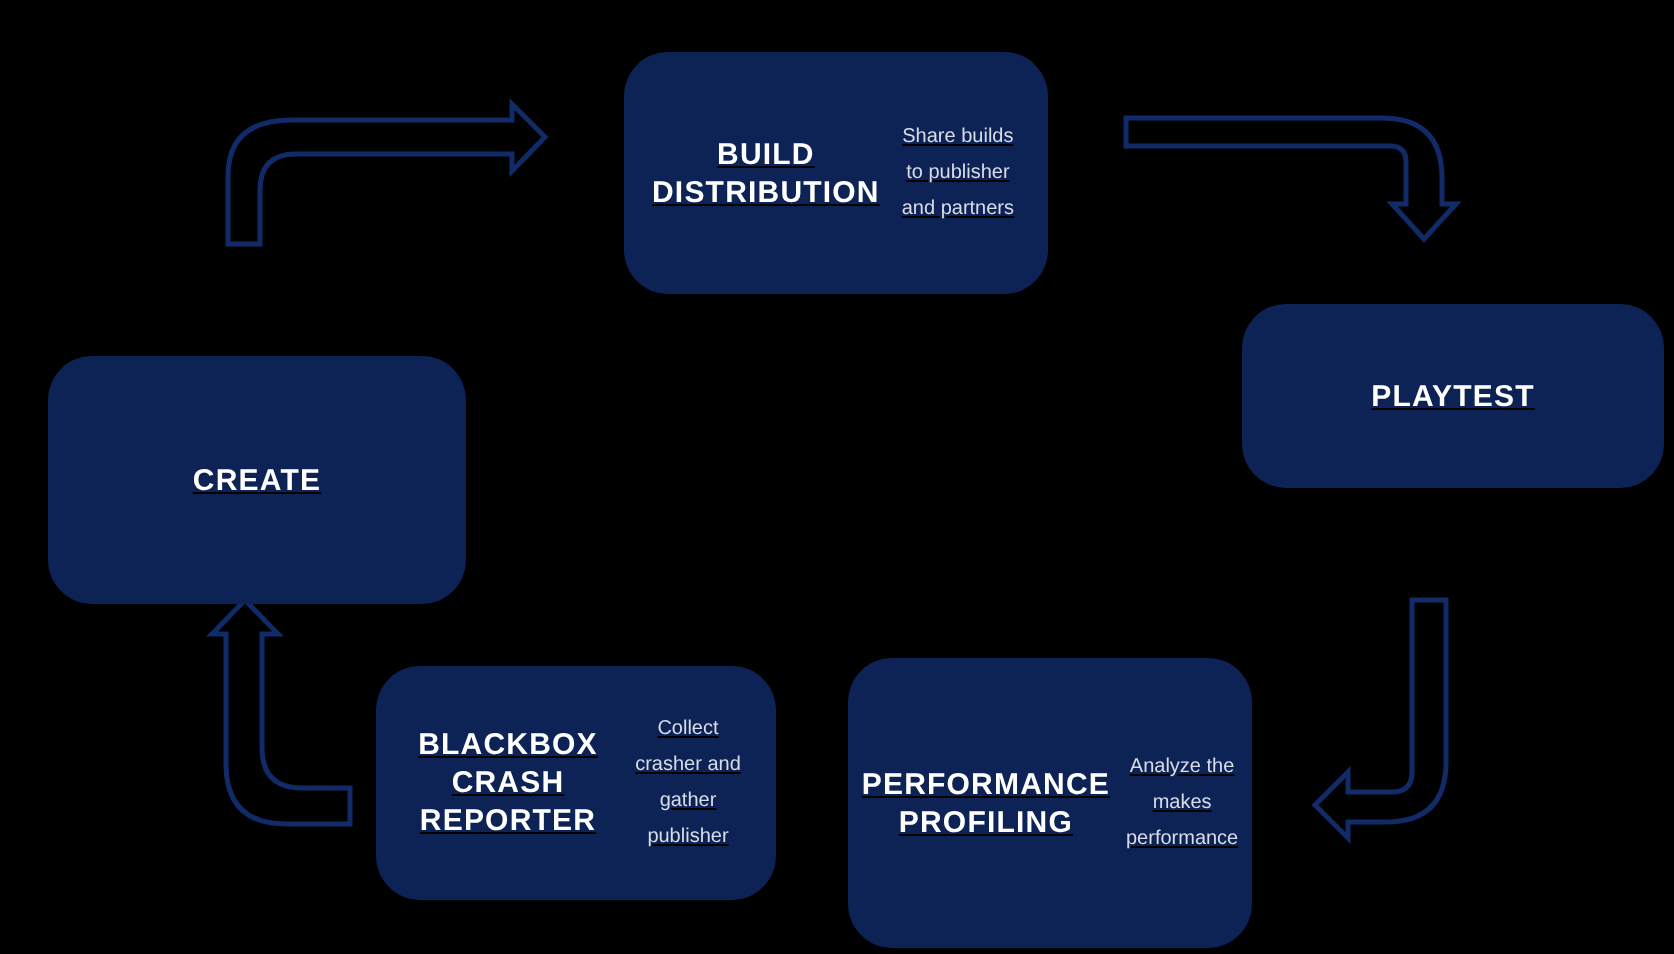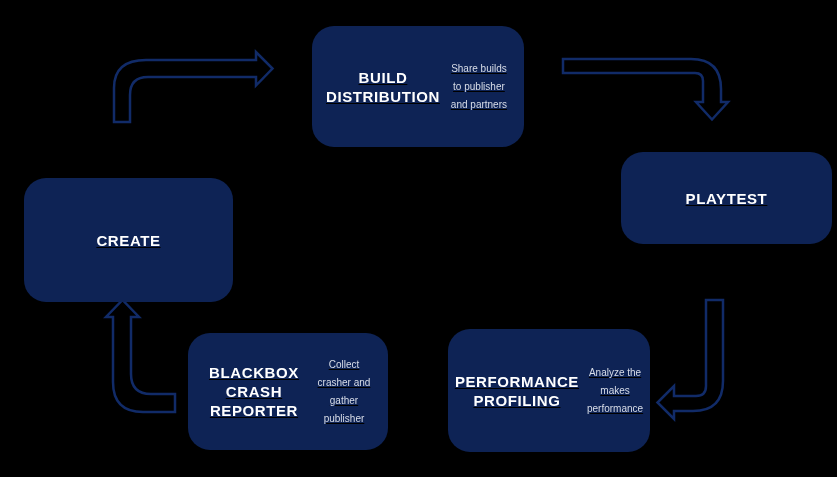--- a/index.html
+++ b/index.html
@@ -39,21 +39,21 @@
   }
   .node-subtitle {
     color: var(--subtitle-text, #d8dde8);
     font-weight: 400;
     font-size: 10px;
     line-height: 18px;
     white-space: pre-line;
   }
   #node-build-distribution { left: 312px; top: 26px;  width: 212px; height: 121px; }
   #node-playtest           { left: 605px; top: 152px; width: 211px; height: 92px; margin-left: 16px; }
-  #node-performance        { left: 448px; top: 329px; width: 202px; height: 123px; }
+  #node-performance        { left: 424px; top: 329px; width: 202px; height: 145px; }
   #node-blackbox           { left: 188px; top: 333px; width: 200px; height: 117px; }
   #node-create             { left: 24px;  top: 154px; width: 209px; height: 124px; margin-top: 24px; }
 
   .arrow-layer {
     position: absolute;
     left: 0; top: 0;
     width: 837px;
     height: 477px;
     pointer-events: none;
   }

